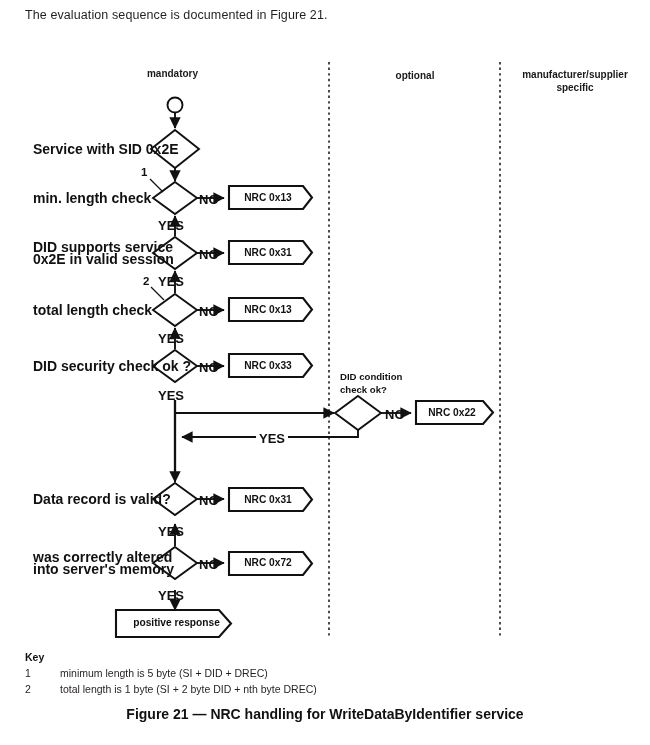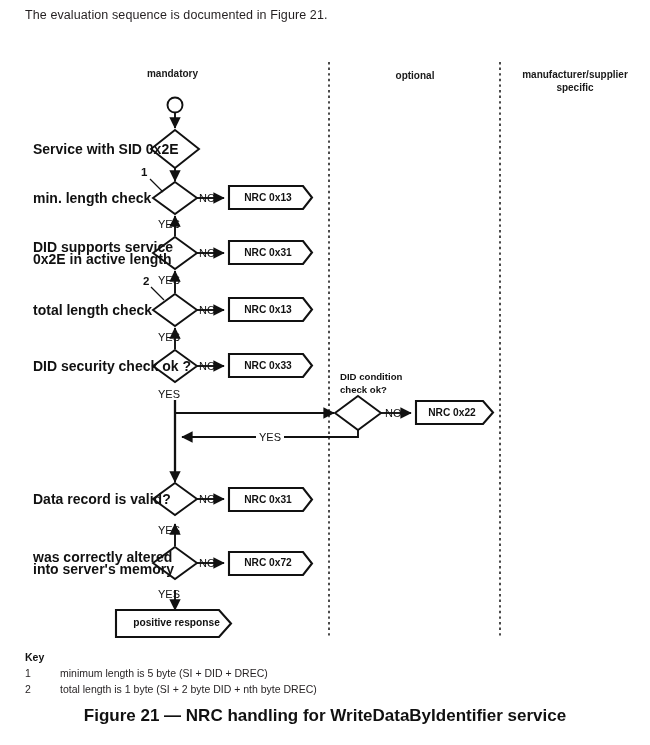--- a/index.html
+++ b/index.html
@@ -28,38 +28,38 @@
   .lbl{
     position:absolute;font-size:14px;font-weight:bold;
     color:#111;line-height:12.5px;
   }
 
   .nrc-text{
     position:absolute;font-size:10.2px;font-weight:bold;color:#111;
     text-align:center;
   }
   .edge-label{
-    position:absolute;font-size:11px;font-weight:normal;color:#111;
+    position:absolute;font-size:13px;font-weight:bold;color:#111;
   }
   .marknum{
     position:absolute;font-size:11.5px;font-weight:bold;color:#111;
   }
   .cond-label{
     position:absolute;font-size:9.6px;font-weight:bold;color:#111;
     line-height:13px;
     text-align:right;
   }
 
   .key-title{position:absolute;left:25px;top:651px;font-size:10.5px;font-weight:bold;color:#111;}
   .key-row{position:absolute;font-size:10.5px;color:#231f20;}
   .key-num{position:absolute;font-size:10.5px;color:#231f20;}
 
   .caption{
     position:absolute;left:0;top:706px;width:650px;text-align:center;
-    font-size:17px;font-weight:bold;color:#111;
+    font-size:14px;font-weight:bold;color:#111;
   }
 
   .watermark{
     position:absolute;left:470px;top:700px;
     font-size:21px;color:#d8d8d8;font-family:"DejaVu Sans",sans-serif;
     white-space:nowrap;pointer-events:none;letter-spacing:1px;
   }
 </style>
 </head>
 <body>
@@ -133,21 +133,21 @@
     </g>
   </svg>
 
   <div class="lane-head" id="lane-mandatory">mandatory</div>
   <div class="lane-head" id="lane-optional">optional</div>
   <div class="lane-head" id="lane-msspec">manufacturer/supplier specific</div>
 
   <div class="lbl" style="left:33px;top:143px;">Service with SID 0x2E</div>
   <div class="lbl" style="left:33px;top:192px;">min. length check</div>
   <div class="lbl" style="left:33px;top:241px;">DID supports service</div>
-  <div class="lbl" style="left:33px;top:253px;">0x2E in active length</div>
+  <div class="lbl" style="left:33px;top:253px;">0x2E in valid session</div>
   <div class="lbl" style="left:33px;top:304px;">total length check</div>
   <div class="lbl" style="left:33px;top:360px;">DID security check ok ?</div>
   <div class="lbl" style="left:33px;top:493px;">Data record is valid?</div>
   <div class="lbl" style="left:33px;top:551px;">was correctly altered</div>
   <div class="lbl" style="left:33px;top:563px;">into server's memory</div>
 
   <div class="cond-label" style="left:340px;top:370px;">DID  condition</div>
   <div class="cond-label" style="left:340px;top:383px;">check ok?</div>
 
   <div class="marknum" style="left:141px;top:166px;">1</div>

